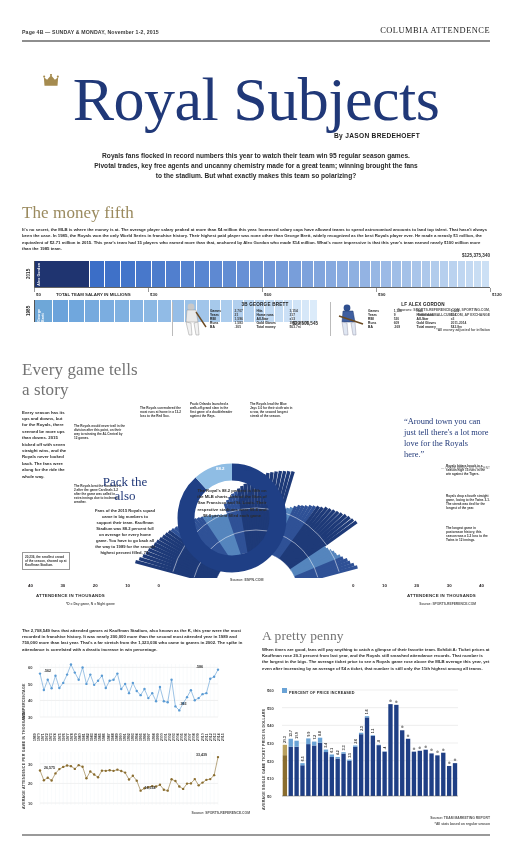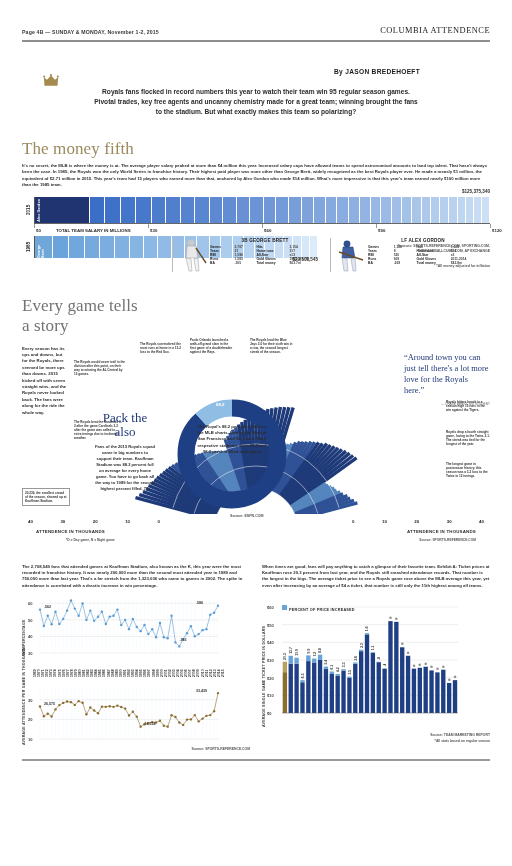--- a/index.html
+++ b/index.html
@@ -144,20 +144,21 @@
   </div>
   <div class="rule-thick"></div>
 
   <div class="title-wrap">
     <svg class="crown" viewBox="0 0 24 20">
       <path d="M2 18 L1 5 L6 9 L12 2 L18 9 L23 5 L22 18 Z" fill="#a58b4f"></path>
       <circle cx="1.5" cy="4" r="1.6" fill="#a58b4f"></circle>
         <circle cx="12" cy="1.5" r="1.6" fill="#a58b4f"></circle>
       <circle cx="22.5" cy="4" r="1.6" fill="#a58b4f"></circle>
     </svg>
+    <div class="maintitle">Royal Subjects</div>
     <div class="byline">By JASON BREDEHOEFT</div>
     <div class="deck">Royals fans flocked in record numbers this year to watch their team win 95 regular season games. Pivotal trades, key free agents and uncanny chemistry made for a great team; winning brought the fans to the stadium. But what exactly makes this team so polarizing?</div>
   </div>
 
   <div class="money">
     <div class="sec-head">The money fifth</div>
     <div class="body-copy">It's no secret, the MLB is where the money is at. The average player salary peaked at more than $4 million this year. Increased salary caps have allowed teams to spend astronomical amounts to land top talent. That hasn't always been the case. In 1985, the Royals won the only World Series in franchise history. Their highest paid player was none other than George Brett, widely recognized as the best Royals player ever. He made a measly $1 million, the equivalent of $2.71 million in 2015. This year's team had 15 players who earned more than that, anchored by Alex Gordon who made $14 million. What's more impressive is that this year's team earned nearly $100 million more than the 1985 team.</div>
 
     <div class="salary-chart">
 
@@ -756,20 +757,21 @@
             <circle cx="192" cy="10.103703703703705" r="1.2" fill="#8a6d2f"></circle>
             <text x="18" y="21.95185185185185" font-size="3.6" fill="#333" font-weight="bold">26,575</text>
             <text x="118.6086956521739" y="42.17037037037037" font-size="3.6" fill="#333" font-weight="bold">16,334</text>
             <text x="170" y="8.603703703703705" font-size="3.6" fill="#333" font-weight="bold">33,439</text>
           </svg>
       </div>
       <div class="srcline">Source: SPORTS-REFERENCE.COM</div>
     </div>
 
     <div class="col">
+      <div class="sec-head blue">A pretty penny</div>
       <div class="body-copy">When times are good, fans will pay anything to catch a glimpse of their favorite team. Exhibit A: Ticket prices at Kauffman rose 20.3 percent from last year, and the Royals still smashed attendance records. That number is the largest in the bigs. The average ticket price to see a Royals game rose above the MLB average this year, yet even after increasing by an average of $4 a ticket, that number is still only the 11th highest among all teams.</div>
 
       <div style="display:flex;margin-top:6px;">
         <div class="axis-lbl" style="height:132px;">AVERAGE SINGLE GAME TICKET PRICE IN DOLLARS</div>
         <div style="flex:1;position:relative;">
           <div style="position:absolute;left:16px;top:2px;z-index:3;">
             <span class="legend-sq"></span><span class="legend-txt">PERCENT OF PRICE INCREASED</span>
           </div>
           <svg id="priceSvg" width="196" height="132">
               <line x1="16" y1="100.33333333333334" x2="192" y2="100.33333333333334" stroke="#d5d5d5" stroke-width="0.4"></line>

